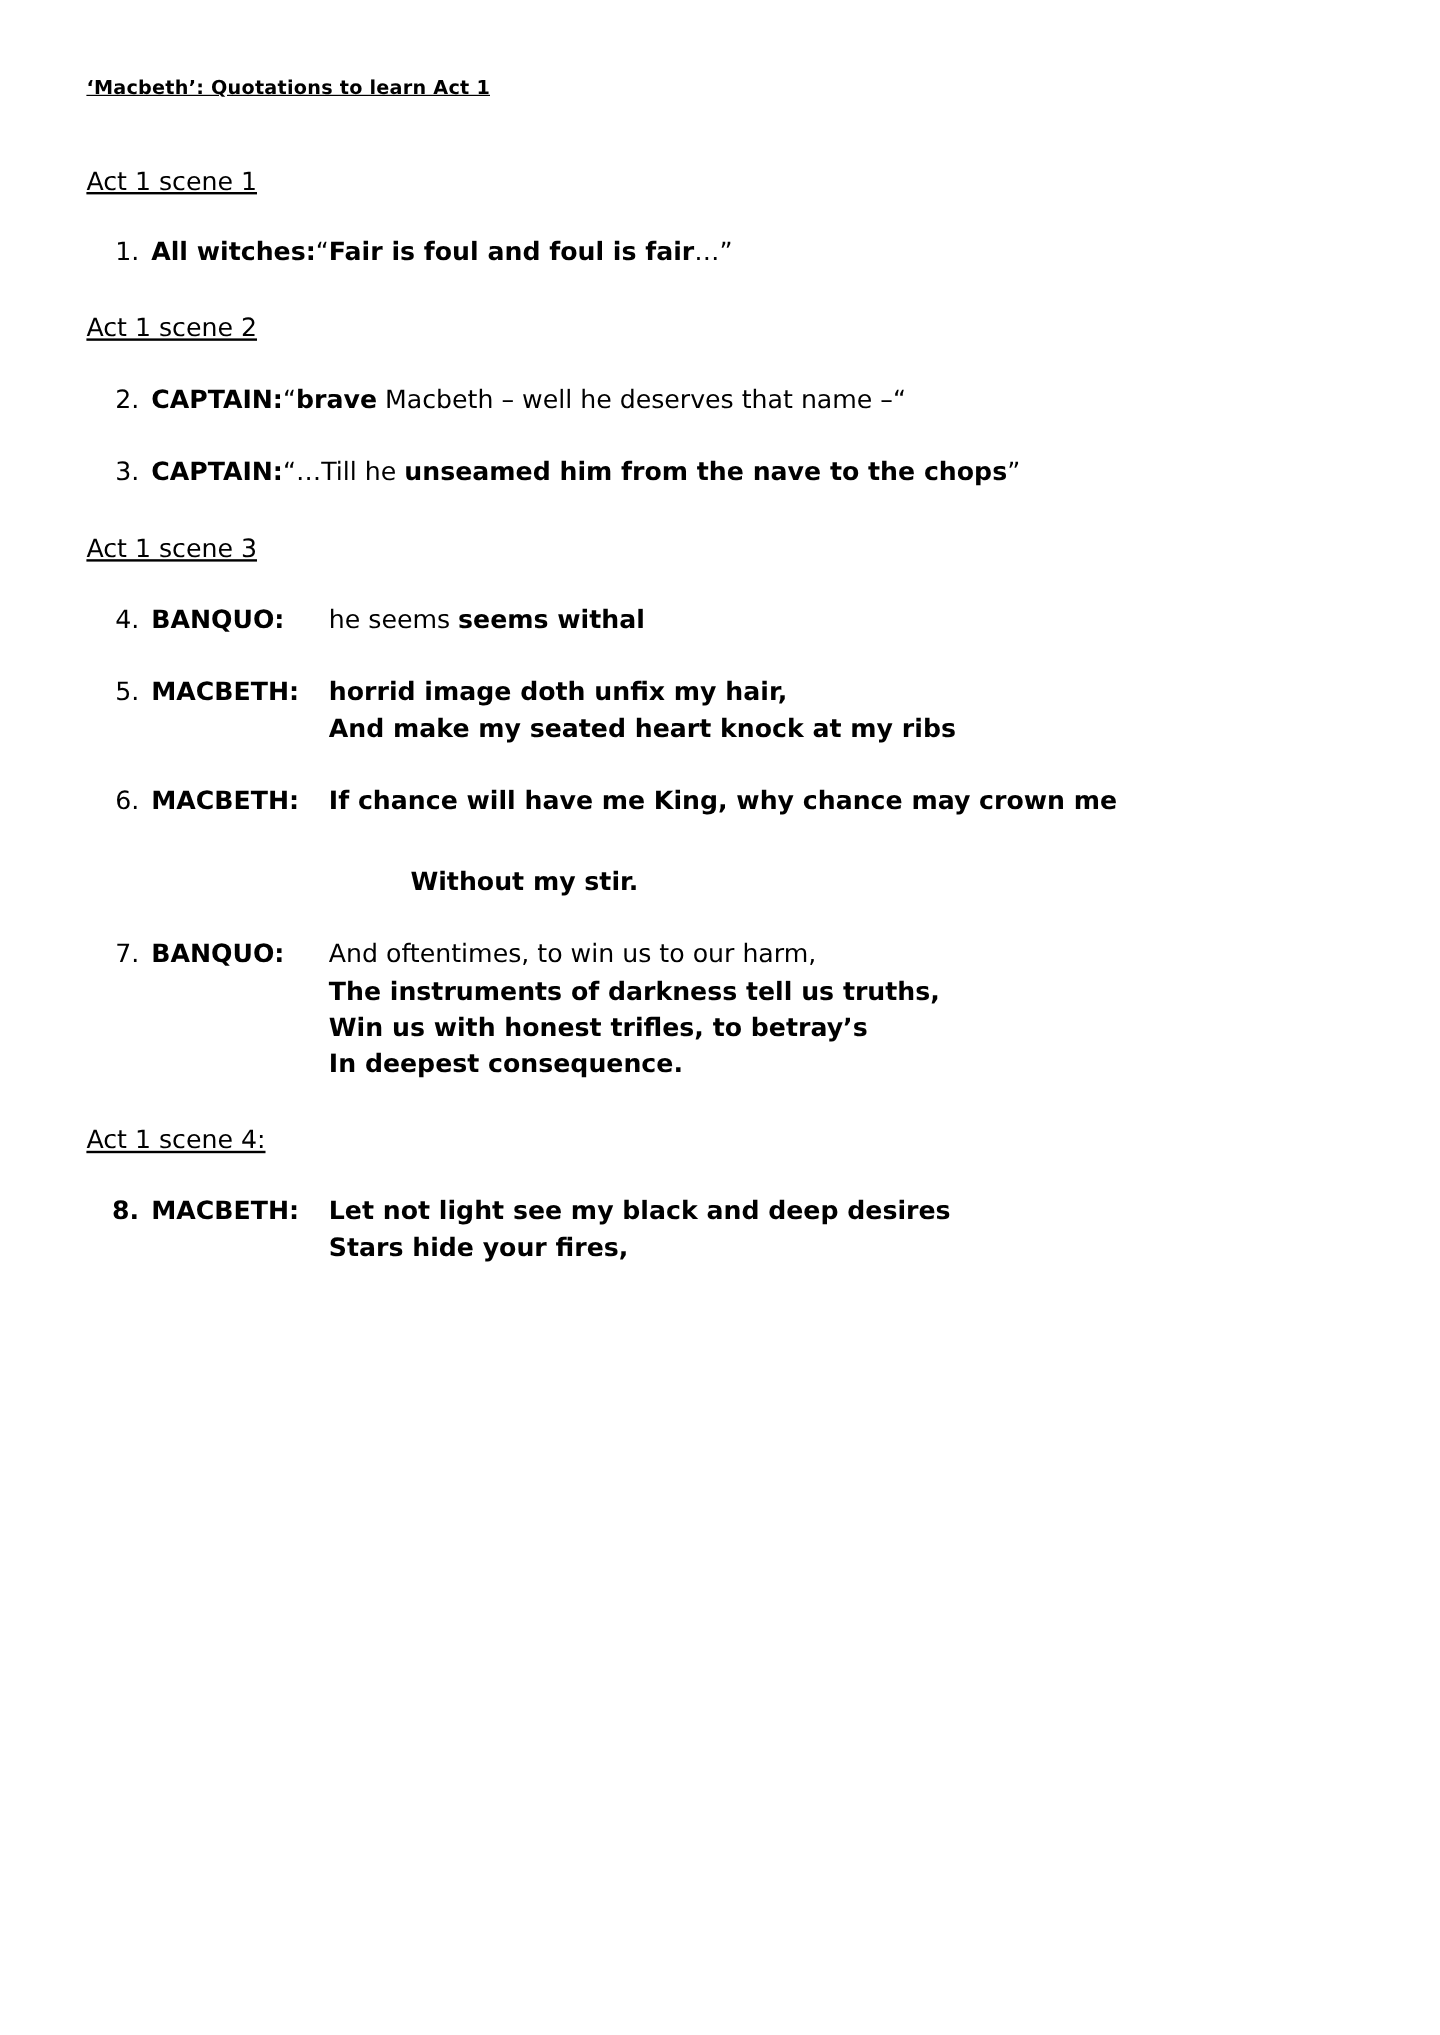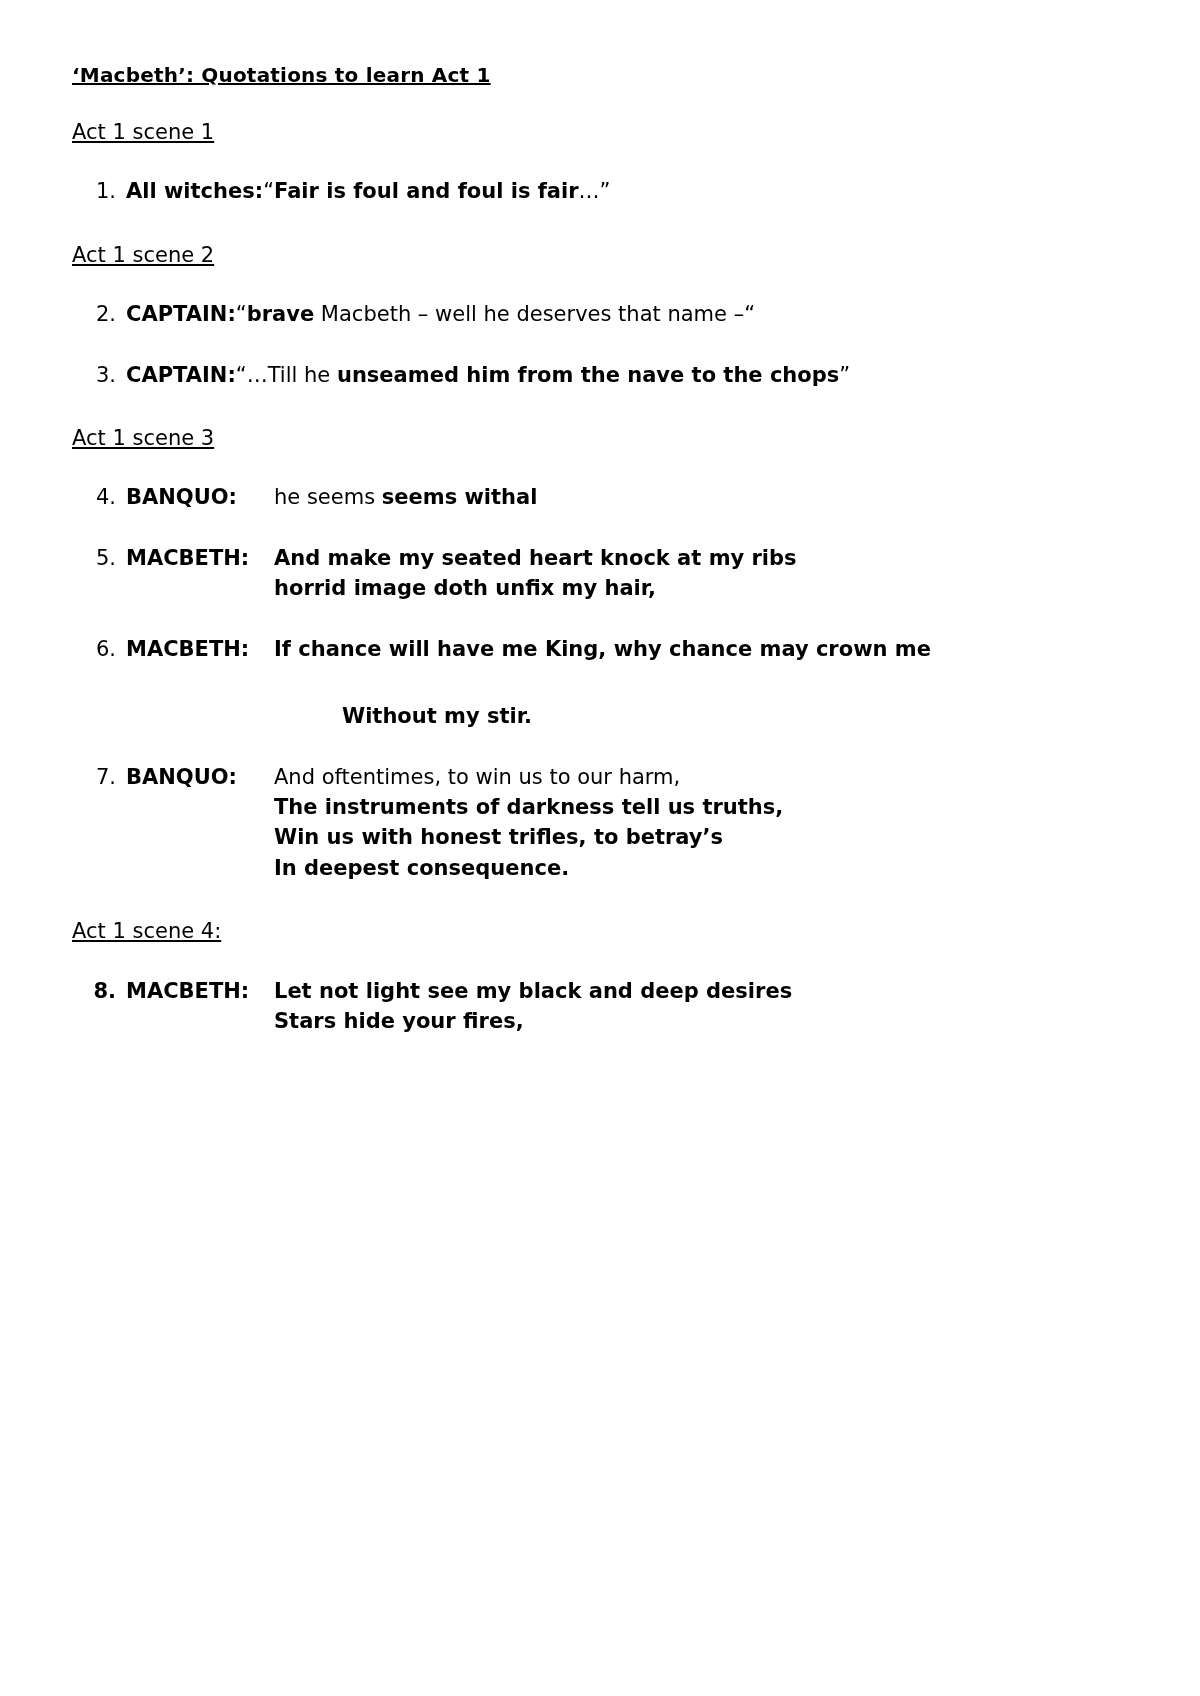--- a/index.html
+++ b/index.html
@@ -16,40 +16,40 @@
     overflow: hidden;
   }
   .page {
     box-sizing: border-box;
     width: 1200px;
     height: 1696px;
     padding: 52px 72px 0 72px;
     background: #ffffff;
   }
   .doc-title {
-    font-size: 20px;
+    font-size: 16px;
     font-weight: bold;
     text-decoration: underline;
     letter-spacing: 0.2px;
     margin: 10px 0 0 0;
     line-height: 1.35;
   }
   .scene-heading {
     font-size: 21px;
     font-weight: normal;
     text-decoration: underline;
     margin: 0;
     line-height: 1.35;
     display: inline-block;
   }
   .scene-block {
     margin-top: 34px;
   }
   .scene-block.first {
-    margin-top: 29px;
+    margin-top: 53px;
   }
   .quote-list {
     margin: 0;
     padding: 0;
     list-style: none;
   }
   .quote-item {
     display: flex;
     align-items: flex-start;
     font-size: 21px;
@@ -110,21 +110,21 @@
             <span class="quote-body"><span class="speaker">CAPTAIN: </span><span class="speech"><span class="line"><span>“…Till he </span><span class="b">unseamed him from the nave to the chops</span><span>”</span></span></span></span>
           </li>
         </ul></div>
       <div class="scene-block"><div class="scene-heading">Act 1 scene 3</div><ul class="quote-list">
           <li class="quote-item">
             <span class="quote-num">4.</span>
             <span class="quote-body"><span class="speaker col">BANQUO:</span><span class="speech"><span class="line"><span>he seems </span><span class="b">seems withal</span></span></span></span>
           </li>
           <li class="quote-item">
             <span class="quote-num">5.</span>
-            <span class="quote-body"><span class="speaker col">MACBETH:</span><span class="speech"><span class="line"><span class="b">And make my seated heart knock at my ribs</span></span><span class="line"><span class="b">horrid image doth unfix my hair,</span></span></span></span>
+            <span class="quote-body"><span class="speaker col">MACBETH:</span><span class="speech"><span class="line"><span class="b">horrid image doth unfix my hair,</span></span><span class="line"><span class="b">And make my seated heart knock at my ribs</span></span></span></span>
           </li>
           <li class="quote-item">
             <span class="quote-num">6.</span>
             <span class="quote-body"><span class="speaker col">MACBETH:</span><span class="speech"><span class="line"><span class="b">If chance will have me King, why chance may crown me</span></span><span class="indent-line"><span class="b">Without my stir.</span></span></span></span>
           </li>
           <li class="quote-item">
             <span class="quote-num">7.</span>
             <span class="quote-body"><span class="speaker col">BANQUO:</span><span class="speech"><span class="line"><span>And oftentimes, to win us to our harm,</span></span><span class="line"><span class="b">The instruments of darkness tell us truths,</span></span><span class="line"><span class="b">Win us with honest trifles, to betray’s</span></span><span class="line"><span class="b">In deepest consequence.</span></span></span></span>
           </li>
         </ul></div>

